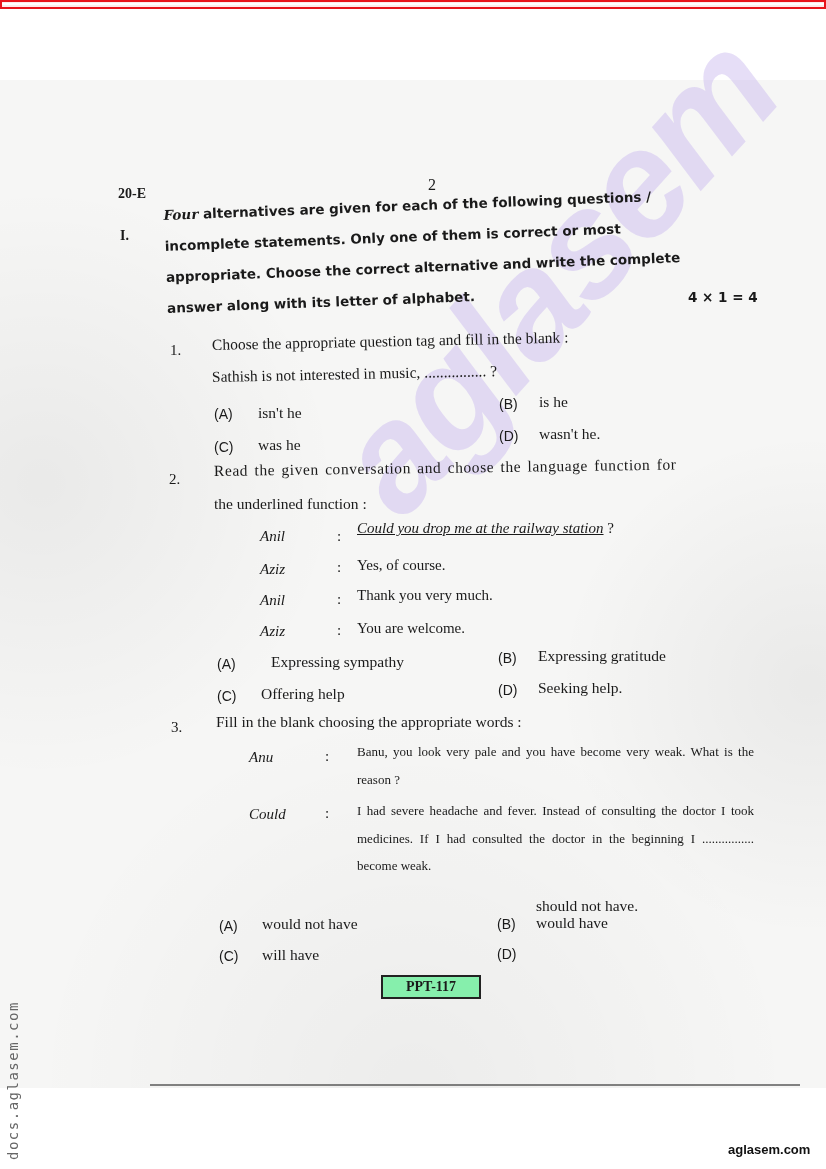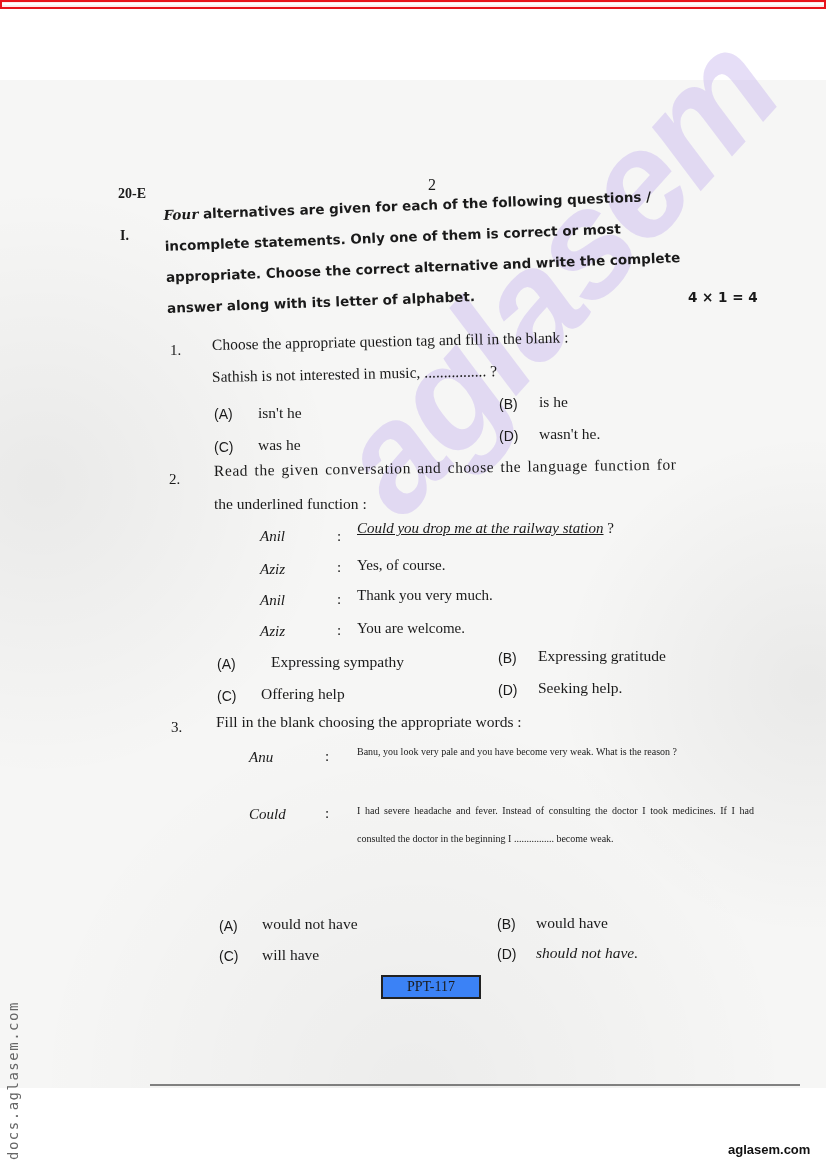--- a/index.html
+++ b/index.html
@@ -47,27 +47,27 @@
   .marks { position: absolute; left: 688px; top: 289px; font-family: "DejaVu Sans", sans-serif; font-weight: bold; font-size: 13.5px; }
   .q-num { font-size: 15px; }
   .q-text { font-size: 15.5px; }
   .opt-letter { font-size: 14px; font-family: "Liberation Sans", sans-serif; }
   .opt-text { font-size: 15.5px; }
   .speaker { font-style: italic; font-size: 15px; }
   .colon { font-size: 15px; }
   .line-text { font-size: 15px; }
   .underlined { font-style: italic; text-decoration: underline; }
   .justified-block {
-    position: absolute; left: 357px; width: 397px; font-size: 10px; line-height: 27.5px;
+    position: absolute; left: 357px; width: 397px; font-size: 13px; line-height: 27.5px;
     text-align: justify; text-align-last: left;
   }
   .code-box {
     position: absolute; left: 381px; top: 975px; width: 100px; height: 24px;
     border: 2px solid #222; box-sizing: border-box; text-align: center;
-    font-weight: normal; font-size: 14px; line-height: 20px; background: #3b82f6;
+    font-weight: bold; font-size: 14px; line-height: 20px; background: #86efac;
   }
   .side-url {
     position: absolute; left: 5px; top: 1160px; font-family: "DejaVu Sans Mono", monospace;
     font-size: 14px; color: #666; transform: rotate(-90deg); transform-origin: left top;
     letter-spacing: 1.5px;
   }
   .brand {
     position: absolute; left: 728px; top: 1142px; font-family: "Liberation Sans", sans-serif;
     font-weight: bold; font-size: 13px; color: #111;
   }
@@ -149,17 +149,17 @@
 <div class="abs colon" style="left:325px; top:805px;">:</div>
 <div class="justified-block" style="top:797px;">I had severe headache and fever. Instead of consulting the doctor I took medicines. If I had consulted the doctor in the beginning I ................ become weak.</div>
 
 <div class="abs opt-letter" style="left:219px; top:918px;">(A)</div>
 <div class="abs opt-text" style="left:262px; top:915px;">would not have</div>
 <div class="abs opt-letter" style="left:497px; top:916px;">(B)</div>
 <div class="abs opt-text" style="left:536px; top:914px;">would have</div>
 <div class="abs opt-letter" style="left:219px; top:948px;">(C)</div>
 <div class="abs opt-text" style="left:262px; top:946px;">will have</div>
 <div class="abs opt-letter" style="left:497px; top:946px;">(D)</div>
-<div class="abs opt-text" style="left:536px; top:944px;font-style:italic;">should not have.</div>
+<div class="abs opt-text" style="left:536px; top:897px;">should not have.</div>
 
 <div class="code-box">PPT-117</div>
 <div class="side-url">docs.aglasem.com</div>
 <div class="brand">aglasem.com</div>
 
 </body></html>

